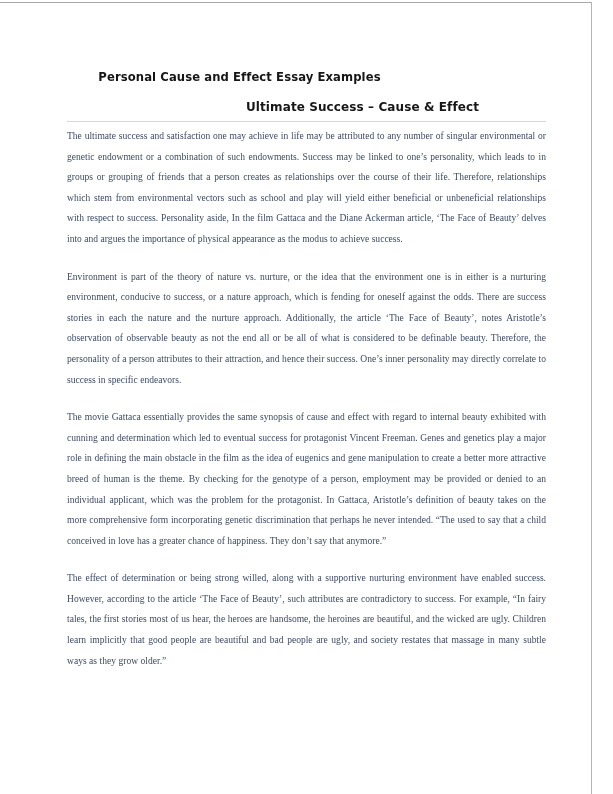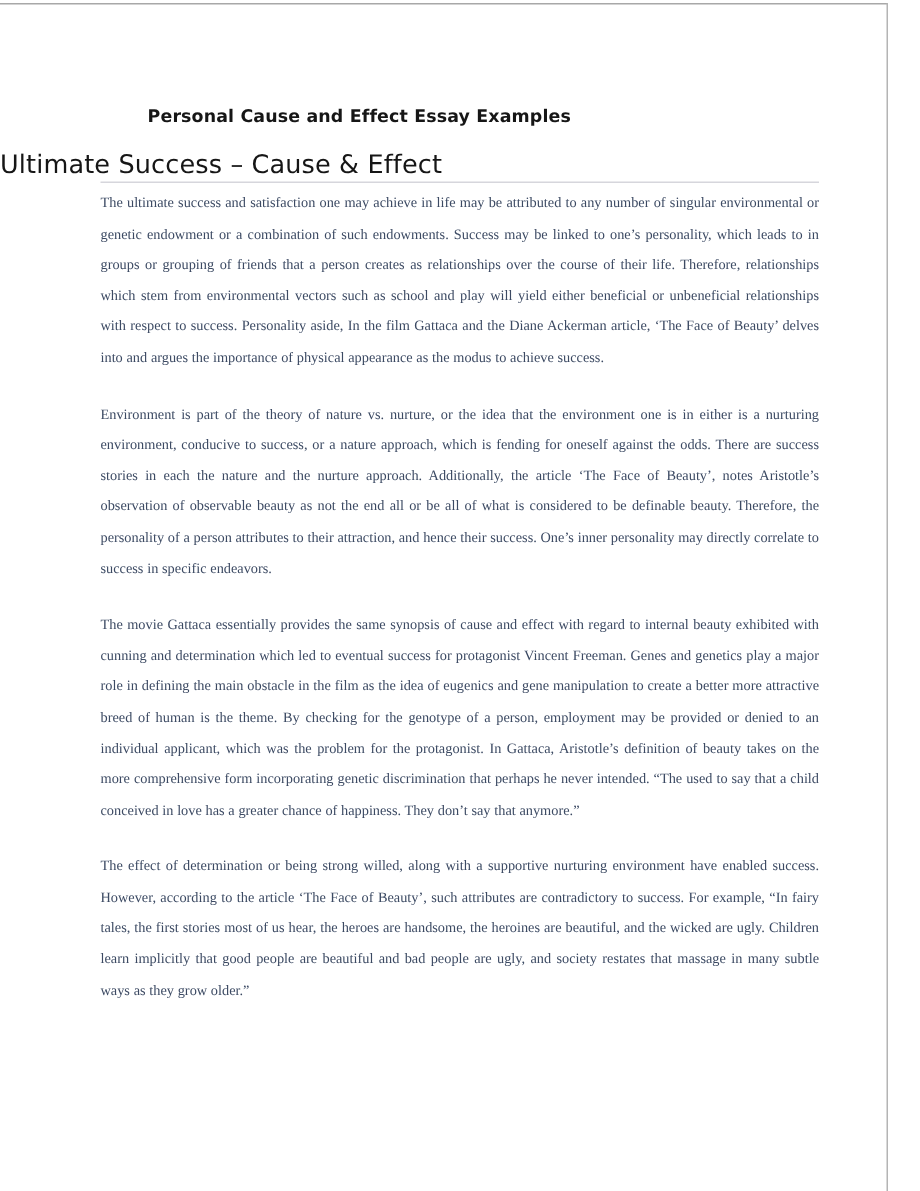--- a/index.html
+++ b/index.html
@@ -68,24 +68,24 @@
     margin: 0;
     padding: 0;
     position: absolute;
     top: 70px;
     left: 0;
     width: 479px;
     letter-spacing: 0.1px;
   }
 
   h2.doc-subtitle {
-    font-size: 17px;
-    font-weight: normal;
+    font-size: 12px;
+    font-weight: bold;
     color: #161616;
-    text-align: left;
+    text-align: right;
     margin: 0;
     padding: 0;
     position: absolute;
     top: 100px;
     left: 0;
     width: 479px;
     letter-spacing: 0.1px;
   }
 
   #header-rule {

